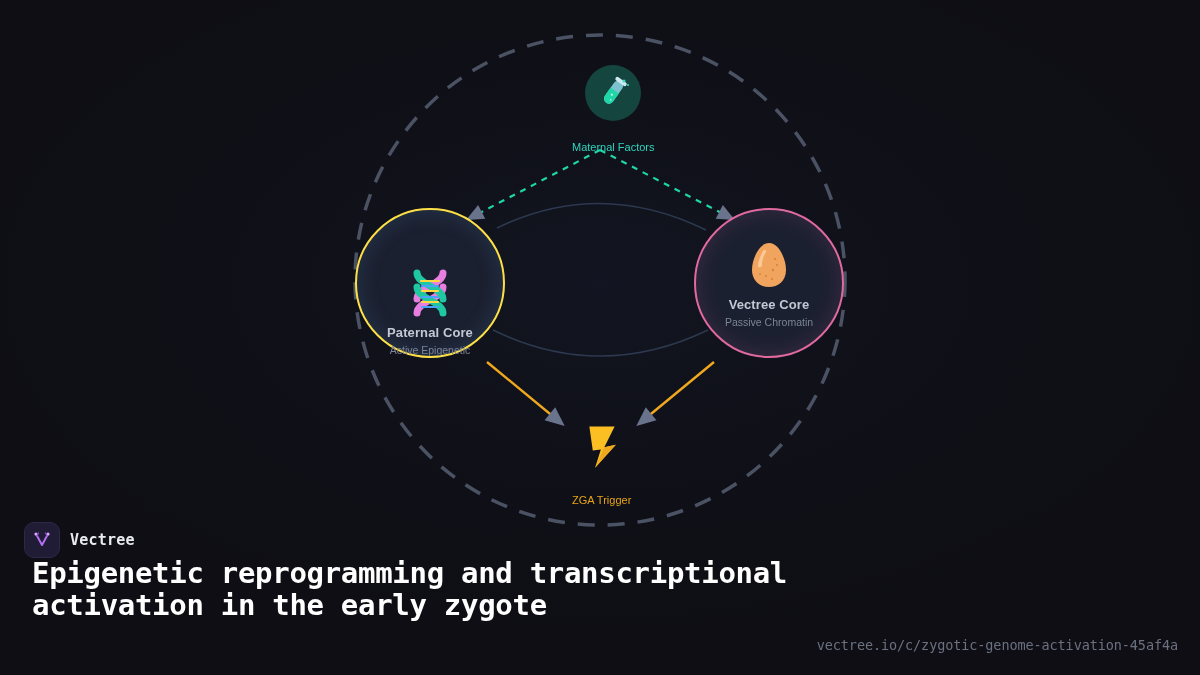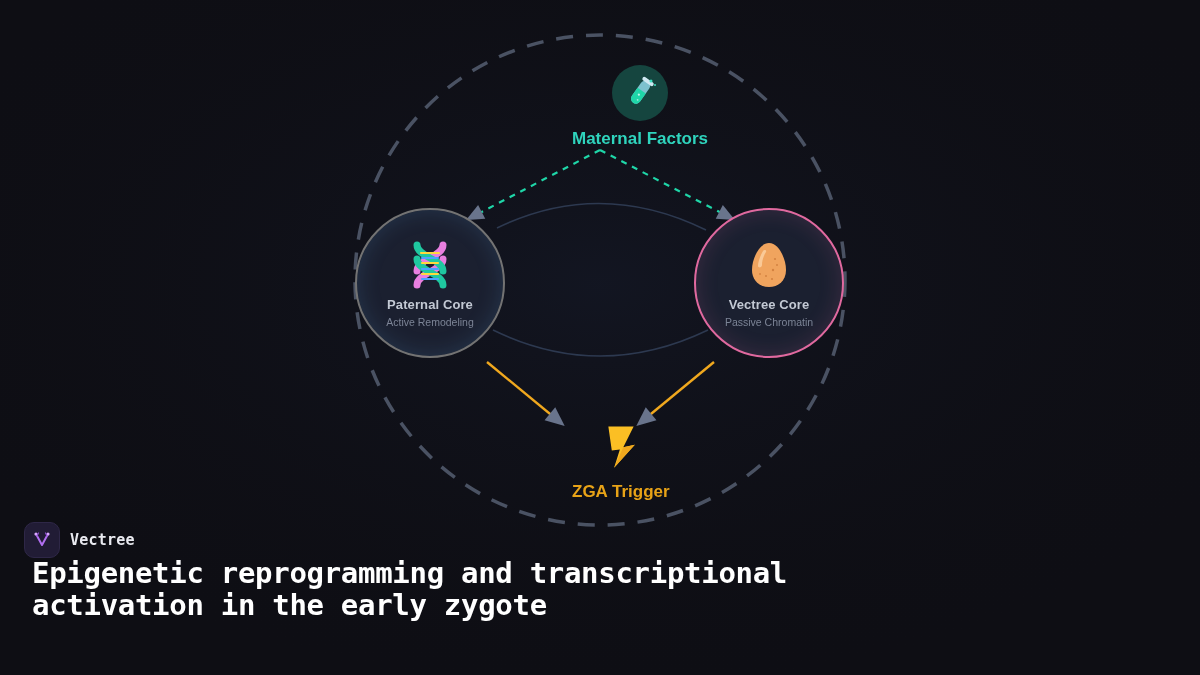--- a/index.html
+++ b/index.html
@@ -15,39 +15,39 @@
 
   
   .node{position:absolute;display:flex;flex-direction:column;align-items:center;}
 
   .core{
     width:150px;height:150px;border-radius:50%;
     background:#1b2030;
     display:flex;flex-direction:column;align-items:center;justify-content:center;
     box-sizing:border-box;
   }
-  .core.paternal{border:2px solid #737373;box-shadow:0 0 22px rgba(91,155,213,.18) inset;}
+  .core.paternal{border:2px solid #fde047;box-shadow:0 0 22px rgba(91,155,213,.18) inset;justify-content:flex-end;}
   .core.maternal{border:2px solid #e0699f;box-shadow:0 0 22px rgba(224,105,159,.16) inset;}
 
   .core-icon{width:52px;height:52px;margin-bottom:4px;display:block;}
   .core-label{
     font-size:13px;font-weight:bold;color:#c3c9d4;letter-spacing:.1px;
     margin-top:2px;
   }
   .core-sub{font-size:10.5px;color:#7c8496;margin-top:4px;}
 
   
   .chip{
     width:56px;height:56px;border-radius:50%;
     display:flex;align-items:center;justify-content:center;
   }
   .chip.teal{background:#15453f;}
   .chip.plain{background:transparent;}
   .chip-icon{width:40px;height:40px;display:block;}
-  .chip-label{margin-top:8px;font-size:17px;font-weight:bold;}
+  .chip-label{margin-top:20px;font-size:11px;font-weight:normal;}
   .lbl-teal{color:#2fd4bd;}
   .lbl-amber{color:#e8a317;}
   .lbl-violet{color:#7b74e8;}
 
   
   .footer{position:absolute;left:0;right:0;bottom:0;height:165px;}
   .brand{position:absolute;left:24px;top:12px;display:flex;align-items:center;gap:10px;}
   .brand-mark{
     width:34px;height:34px;border-radius:10px;
     background:#211c35;border:1px solid #2e2747;
@@ -128,21 +128,21 @@
             <line x1="17" y1="14" x2="35" y2="14" stroke="#ffd93d"></line>
             <line x1="18" y1="19" x2="34" y2="19" stroke="#4aa3ff"></line>
             <line x1="18" y1="24" x2="34" y2="24" stroke="#ffd93d"></line>
             <line x1="18" y1="30" x2="34" y2="30" stroke="#4aa3ff"></line>
             <line x1="18" y1="35" x2="34" y2="35" stroke="#ffd93d"></line>
             <line x1="18" y1="40" x2="34" y2="40" stroke="#4aa3ff"></line>
           </g>
         </g>
       </svg>
       <div class="core-label">Paternal Core</div>
-      <div class="core-sub">Active Remodeling</div>
+      <div class="core-sub">Active Epigenetic</div>
     </div>
   </div>
 
   <div class="node" style="left:694px;top:208px;">
     <div class="core maternal">
       <svg class="core-icon" viewBox="0 0 52 52">
         <path d="M26,4 C36,4 43,20 43,31 C43,42 35,48 26,48 C17,48 9,42 9,31 C9,20 16,4 26,4 Z" fill="#f0a45e"></path>
         <path d="M20,12 C17,17 15,23 15,27 C15,29 19,29 19,26 C19,21 21,16 23,13 C24,11 21,10 20,12 Z" fill="#fbd0a0" opacity=".85"></path>
         <g fill="#cd7b3a" opacity=".8">
           <circle cx="32" cy="20" r="1.1"></circle>
@@ -178,15 +178,16 @@
           <circle cx="17" cy="5" r="1.6" fill="#d9a8ff"></circle>
           <path d="M7.5,4 L6,7" stroke="#8f4fd0" stroke-width="1.2" stroke-linecap="round"></path>
           <path d="M14.5,4 L16,7" stroke="#8f4fd0" stroke-width="1.2" stroke-linecap="round"></path>
         </svg>
       </div>
       <div class="brand-name">Vectree</div>
     </div>
 
     <div class="headline">Epigenetic reprogramming and transcriptional activation in the early zygote</div>
 
+    <div class="url">vectree.io/c/zygotic-genome-activation-45af4a</div>
   </div>
 
 </div>
 
 </body></html>

